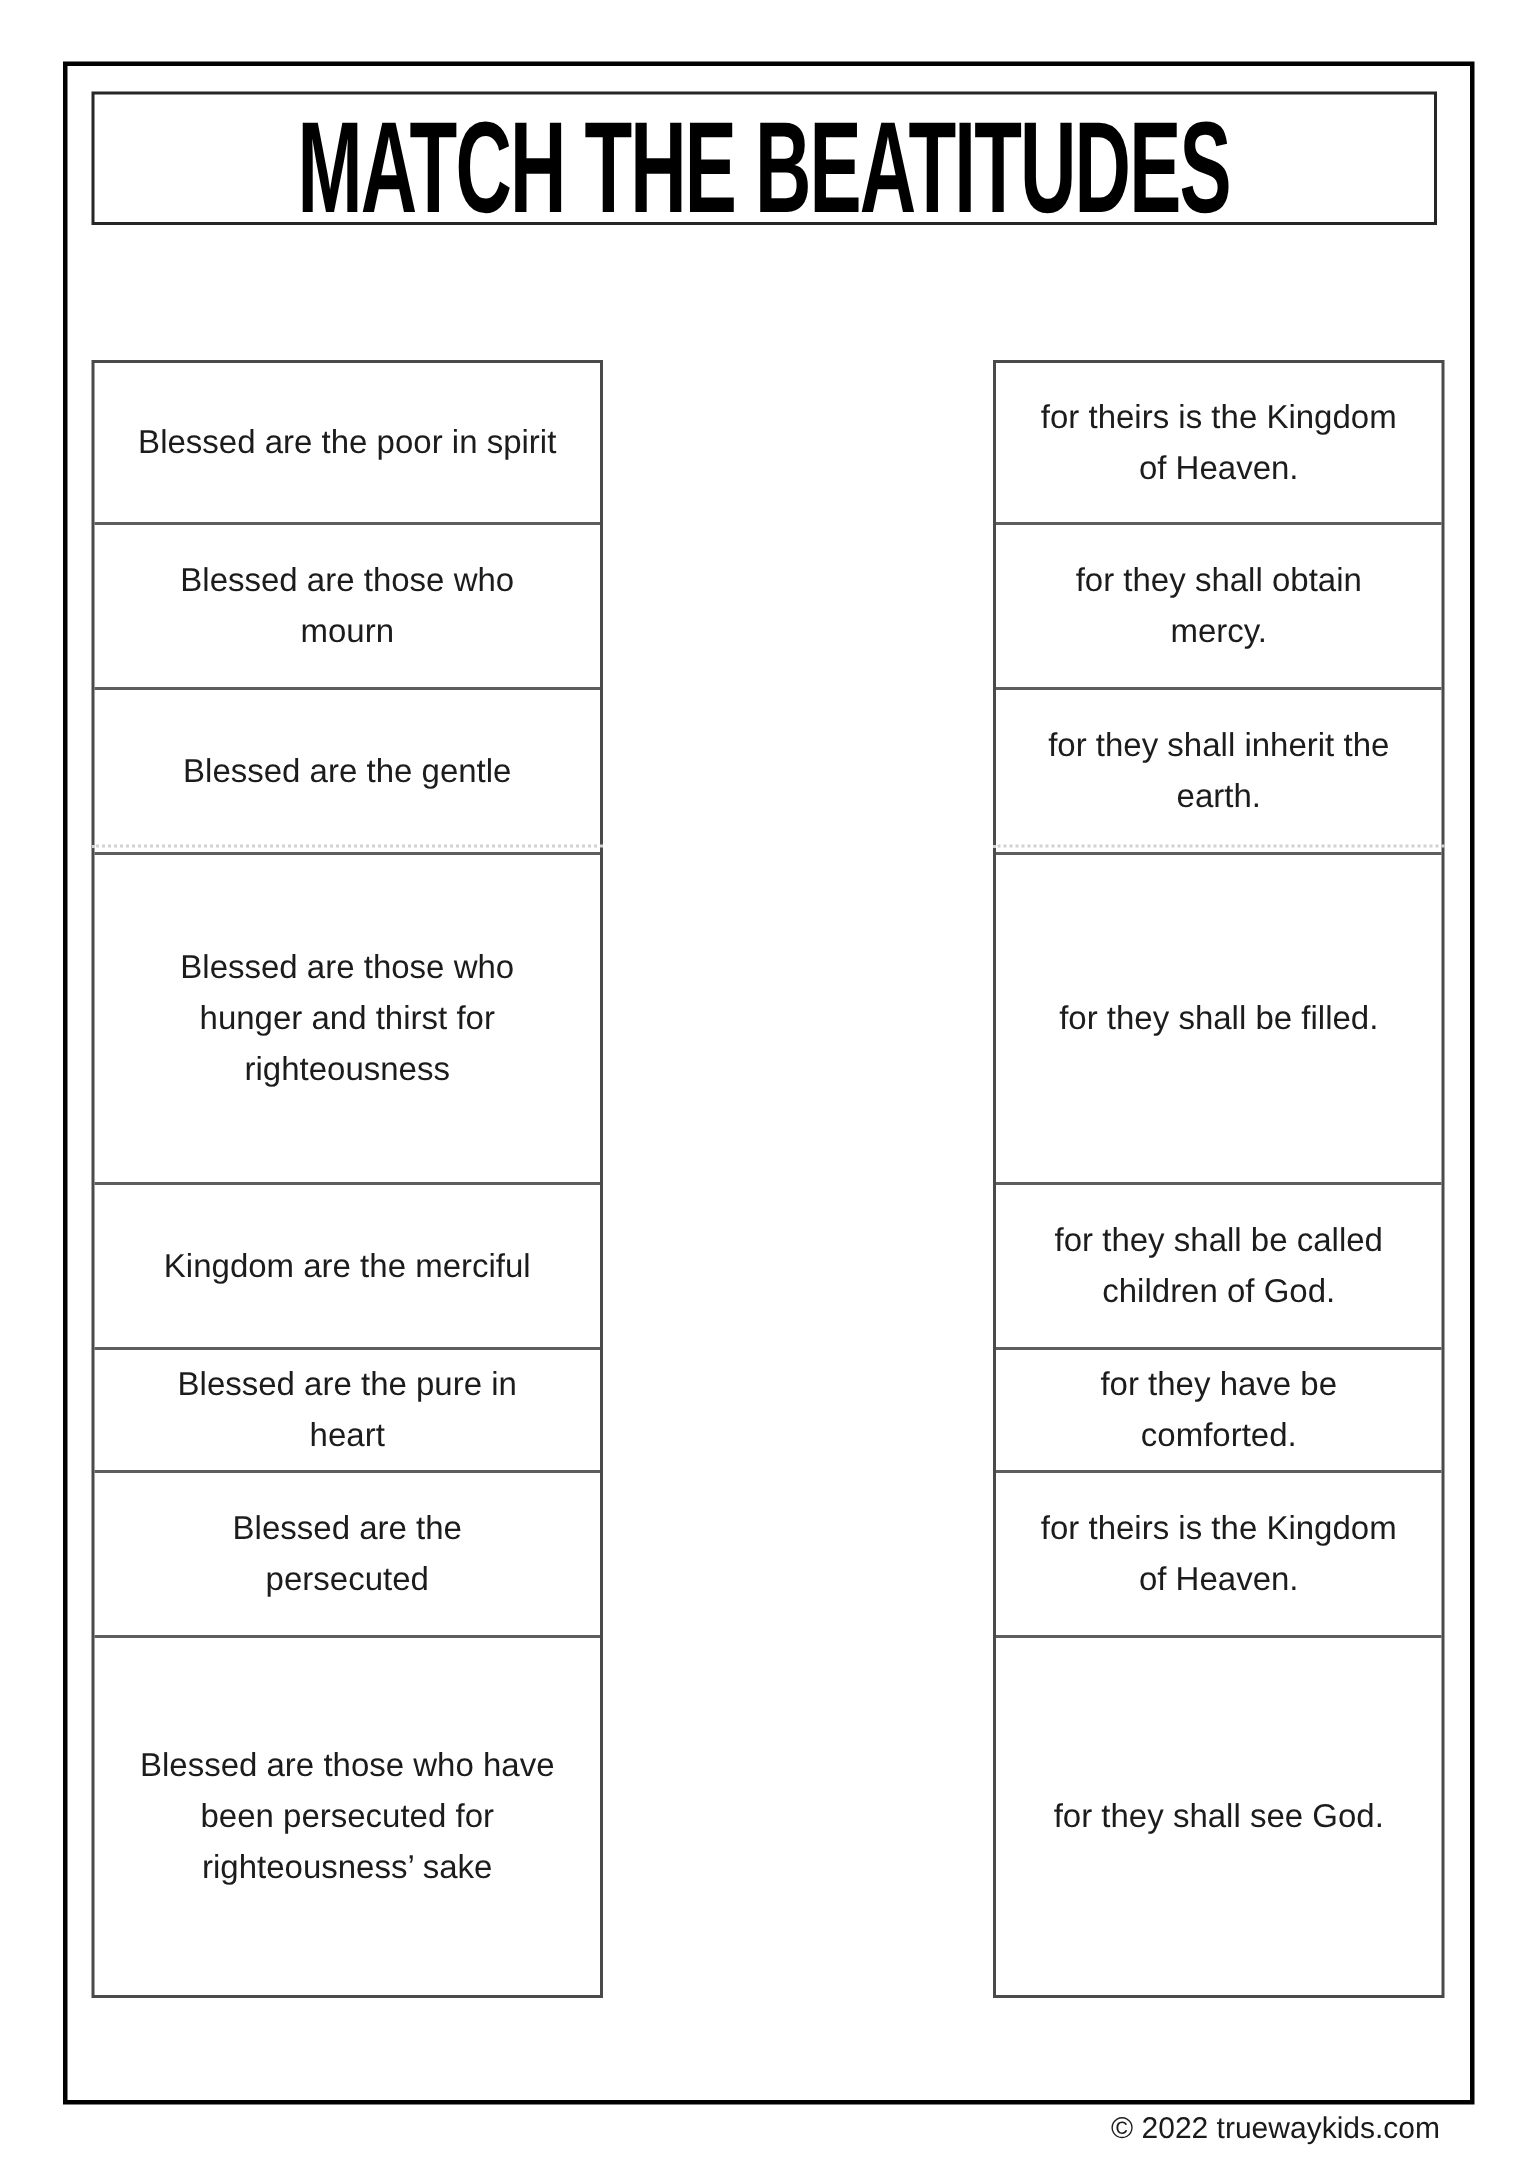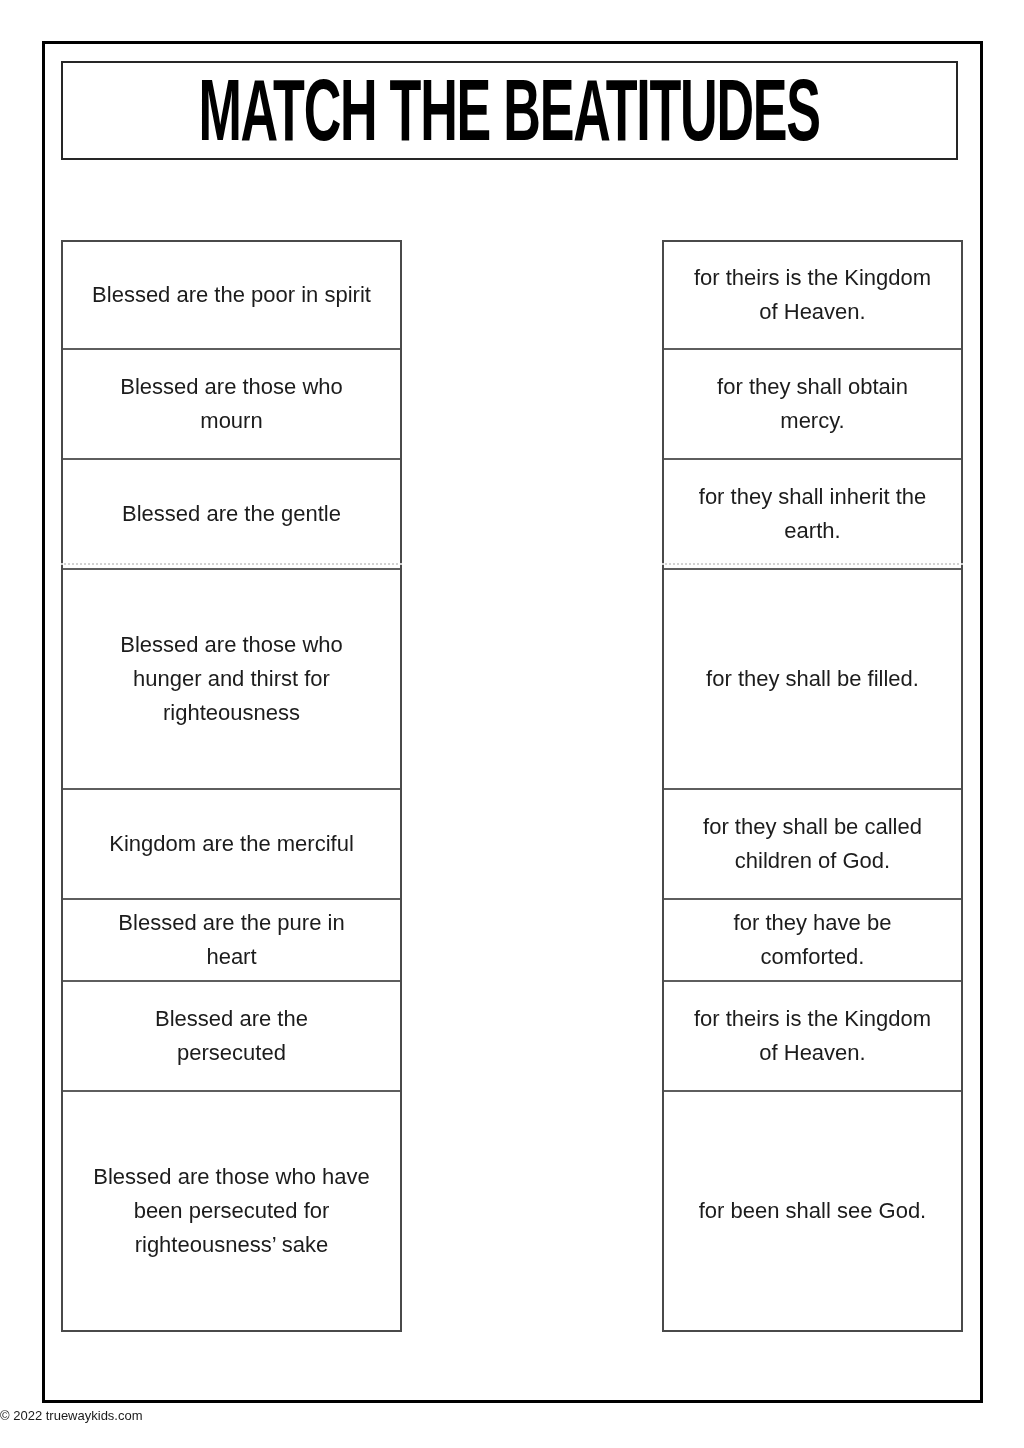--- a/index.html
+++ b/index.html
@@ -13,24 +13,23 @@
   .page-border {
     position: absolute;
     left: 42px; top: 41px;
     width: 941px; height: 1362px;
     border: 3px solid #000000;
     background: #ffffff;
   }
   .title-box {
     position: absolute;
     left: 61px; top: 61px;
-    width: 897px; height: 99px;
+    width: 897px; height: 89px;
     border: 2px solid #262626;
     display: flex;
-    align-items: center;
     justify-content: center;
     overflow: hidden;
   }
   .title-text {
     display: inline-block;
     font-weight: bold;
     font-size: 84px;
     letter-spacing: -2px;
     color: #000000;
     white-space: nowrap;
@@ -72,22 +71,22 @@
   .cut-line {
     position: absolute;
     left: -2px; right: -2px; bottom: 3px;
     border-top: 2px dotted #d2d2d2;
     height: 0;
   }
   .footer {
     position: absolute;
     left: 0; top: 1408px;
     width: 960px;
-    text-align: left;
-    font-size: 13px;
+    text-align: right;
+    font-size: 20px;
     color: #1a1a1a;
   }
 </style>
 </head>
 <body>
 
 <div class="page-border"></div>
 
 <div class="title-box">
   <span class="title-text">MATCH THE BEATITUDES</span>
@@ -118,16 +117,16 @@
 mercy.</div>
   <div class="card h3">for they shall inherit the
 earth.<div class="cut-line"></div></div>
   <div class="card h4">for they shall be filled.</div>
   <div class="card h5">for they shall be called
 children of God.</div>
   <div class="card h6">for they have be
 comforted.</div>
   <div class="card h7">for theirs is the Kingdom
 of Heaven.</div>
-  <div class="card h8">for been shall see God.</div>
+  <div class="card h8">for they shall see God.</div>
 </div>
 
 <div class="footer">© 2022 truewaykids.com</div>
 
 </body></html>

